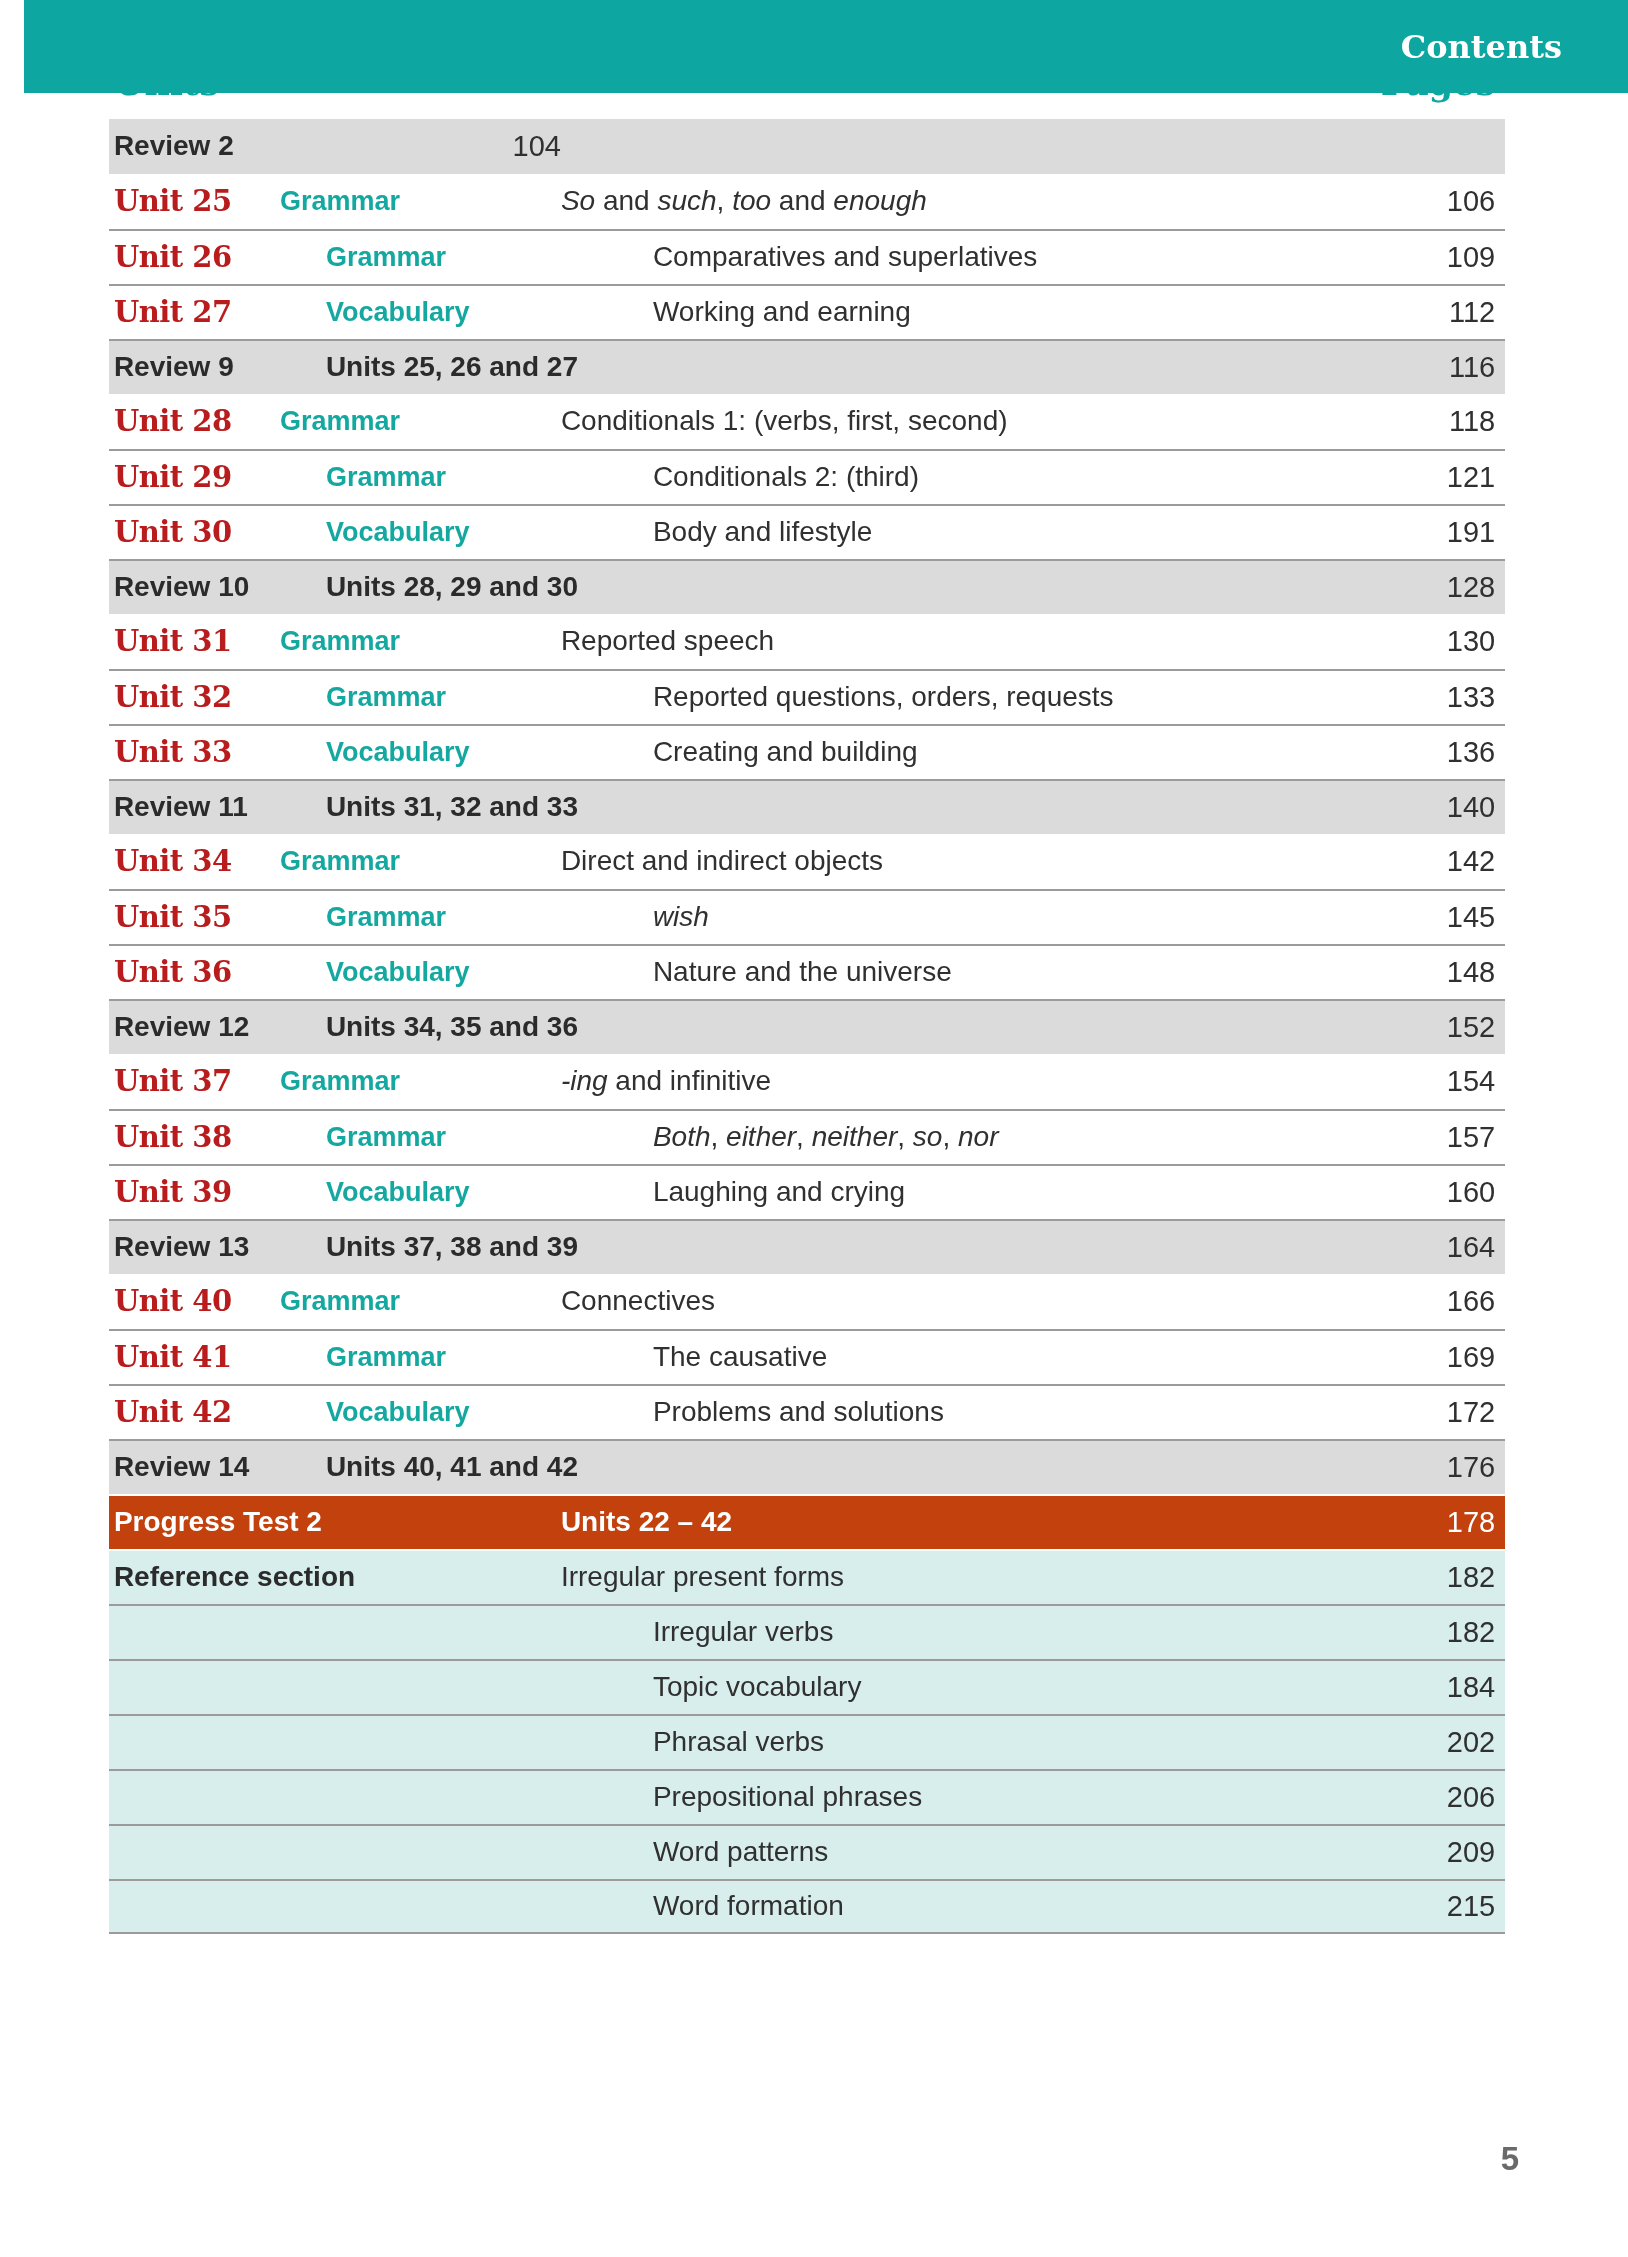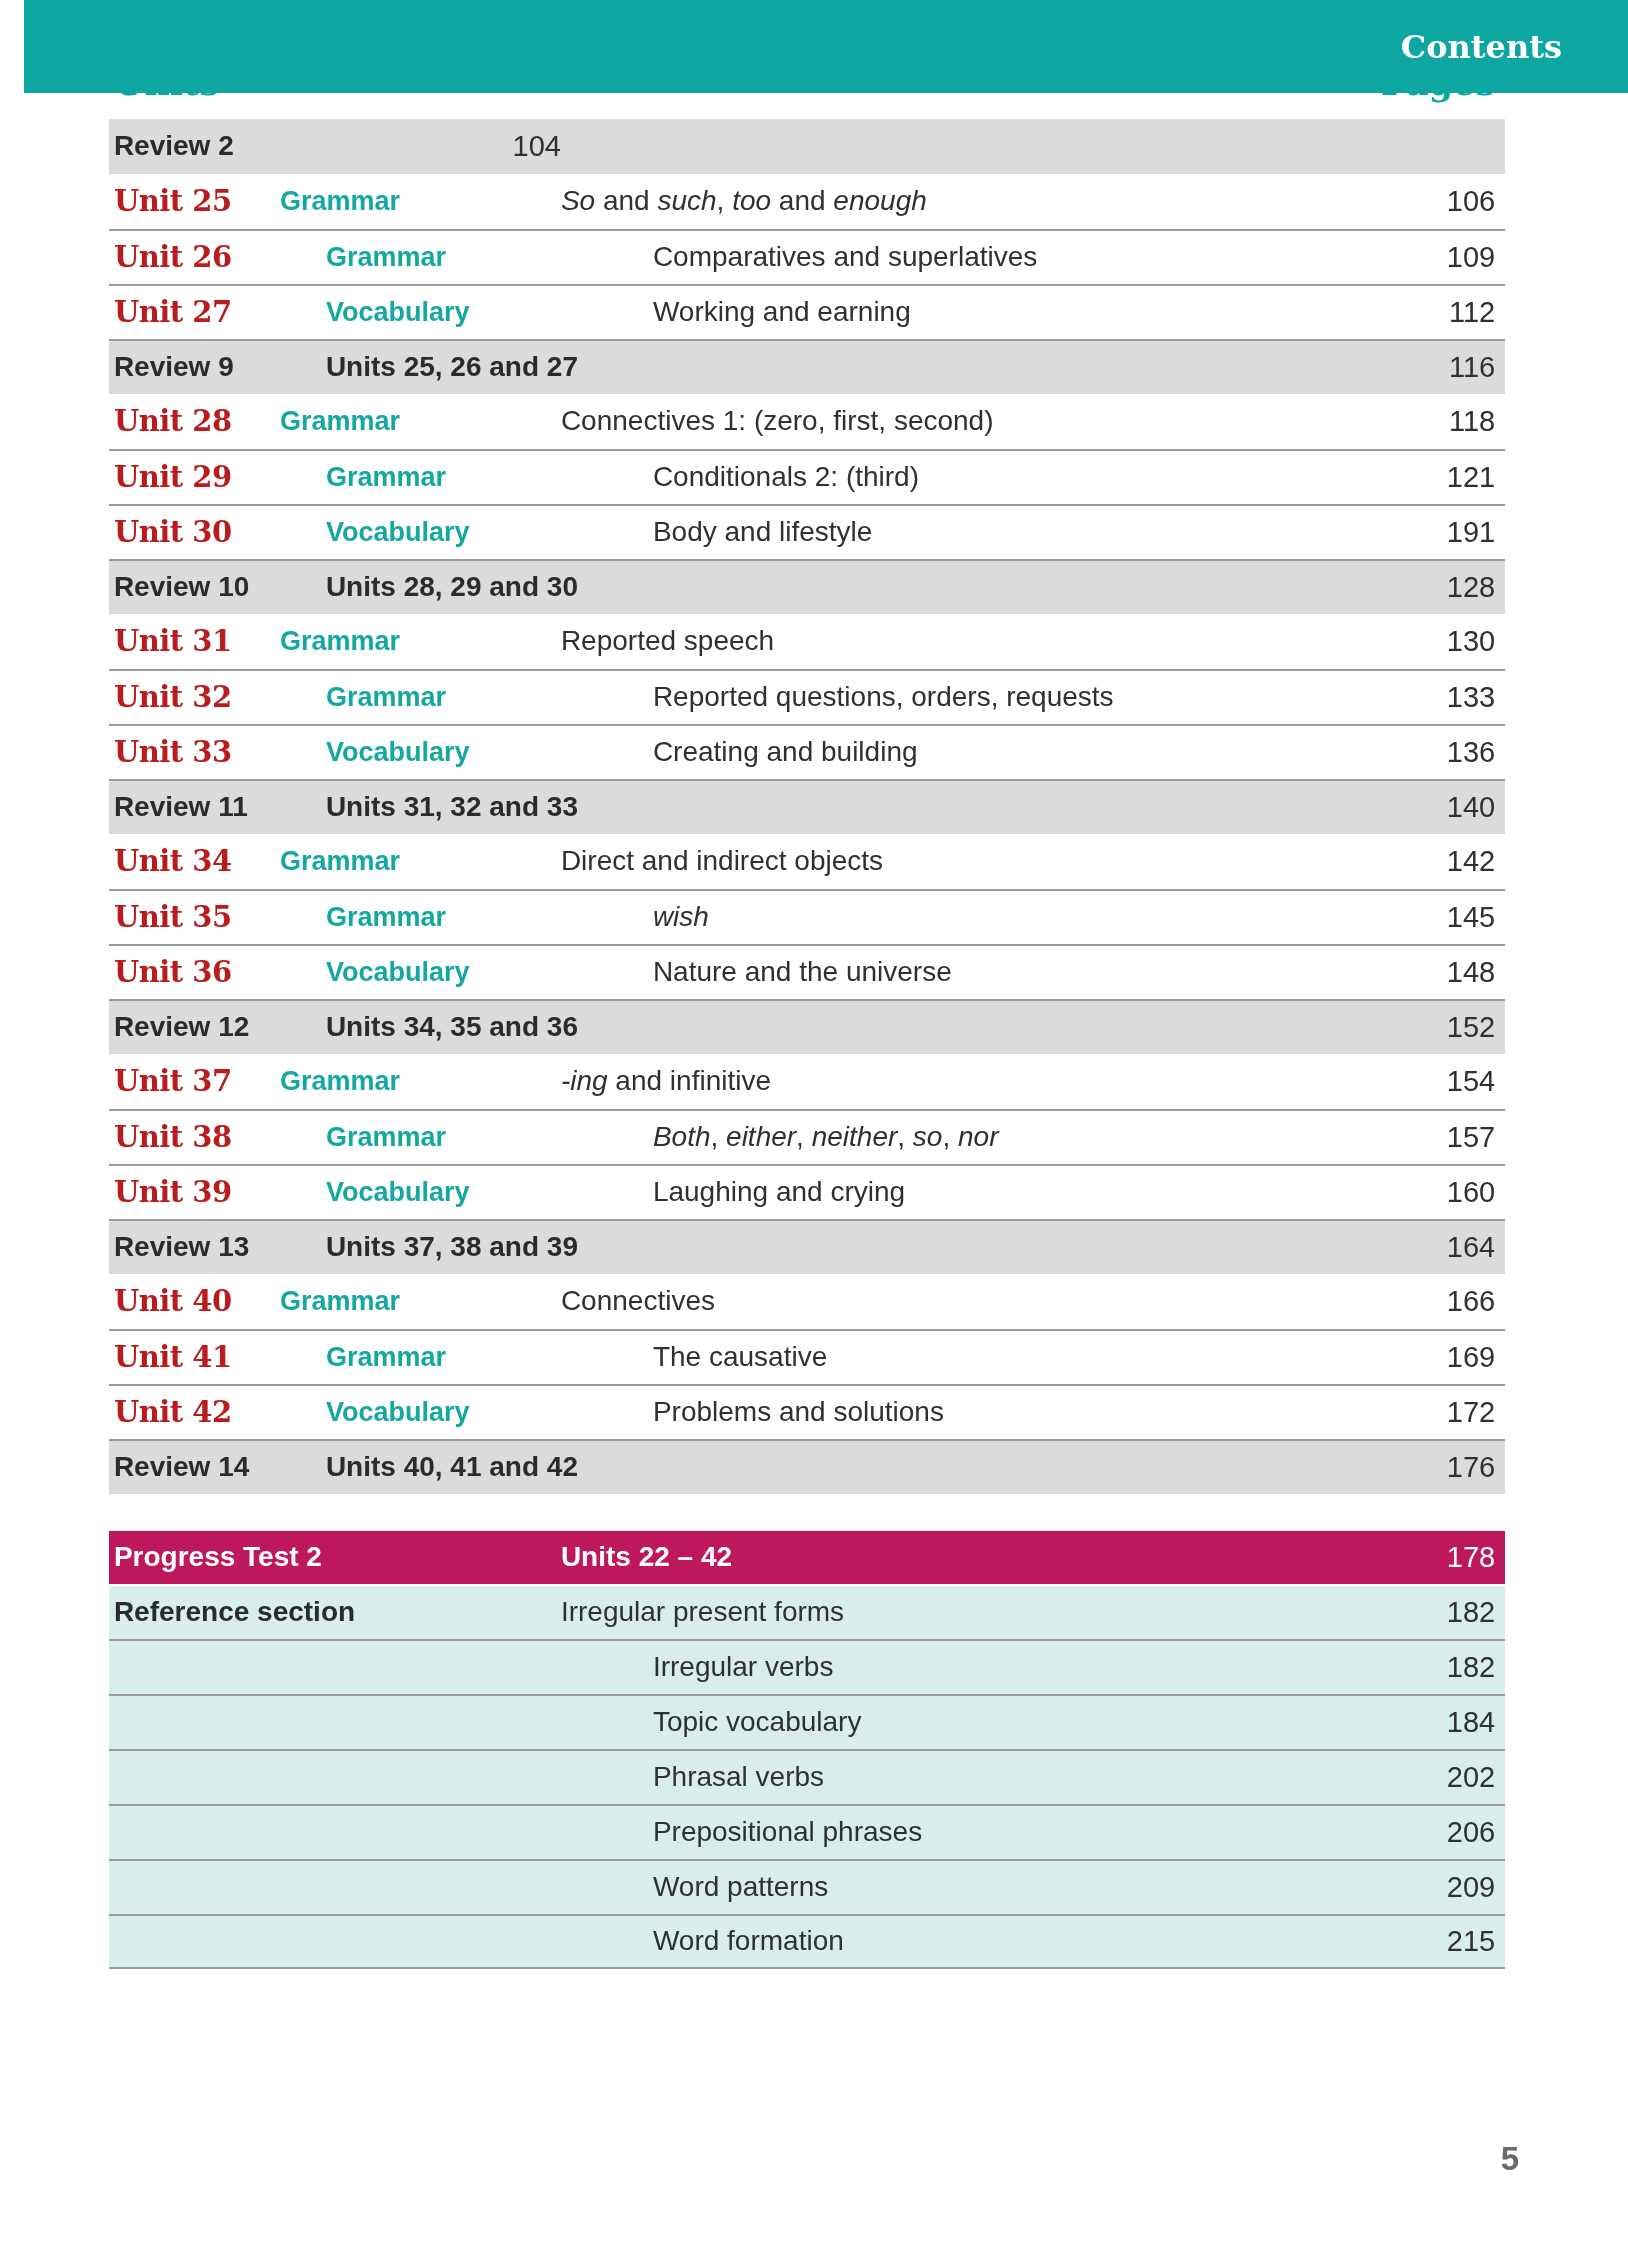--- a/index.html
+++ b/index.html
@@ -74,21 +74,21 @@
   
   .row.review { background: #dbdbdb; }
   .row.review .c1 { font-weight: bold; font-size: 28px; color: #2b2b2b; }
   .row.review .c2 {
     grid-column: 2 / 4;
     font-weight: bold;
     font-size: 28px;
     color: #2b2b2b;
   }
   
-  .row.progress { background: #be185d; border-top: 2.9px solid #ffffff; margin-top: 35px; }
+  .row.progress { background: #c2410c; border-top: 2.9px solid #ffffff; }
   .row.progress .c1 {
     grid-column: 1 / 3;
     font-weight: bold;
     font-size: 28px;
     color: #ffffff;
   }
   .row.progress .c3 { font-weight: bold; color: #ffffff; }
   .row.progress .c4 { color: #ffffff; }
   
   .row.reference { background: #d7eeec; }
@@ -149,21 +149,21 @@
         <span class="c4">112</span>
       </div>
       <div class="row review line-top">
         <span class="c1">Review 9</span>
         <span class="c2">Units 25, 26 and 27</span>
         <span class="c4">116</span>
       </div>
       <div class="row unit">
         <span class="c1">Unit 28</span>
         <span class="c2">Grammar</span>
-        <span class="c3"><span>Connectives 1: (zero, first, second)</span></span>
+        <span class="c3"><span>Conditionals 1: (verbs, first, second)</span></span>
         <span class="c4">118</span>
       </div>
       <div class="row unit line-top">
         <span class="c1">Unit 29</span>
         <span class="c2">Grammar</span>
         <span class="c3"><span>Conditionals 2: (third)</span></span>
         <span class="c4">121</span>
       </div>
       <div class="row unit line-top">
         <span class="c1">Unit 30</span>

